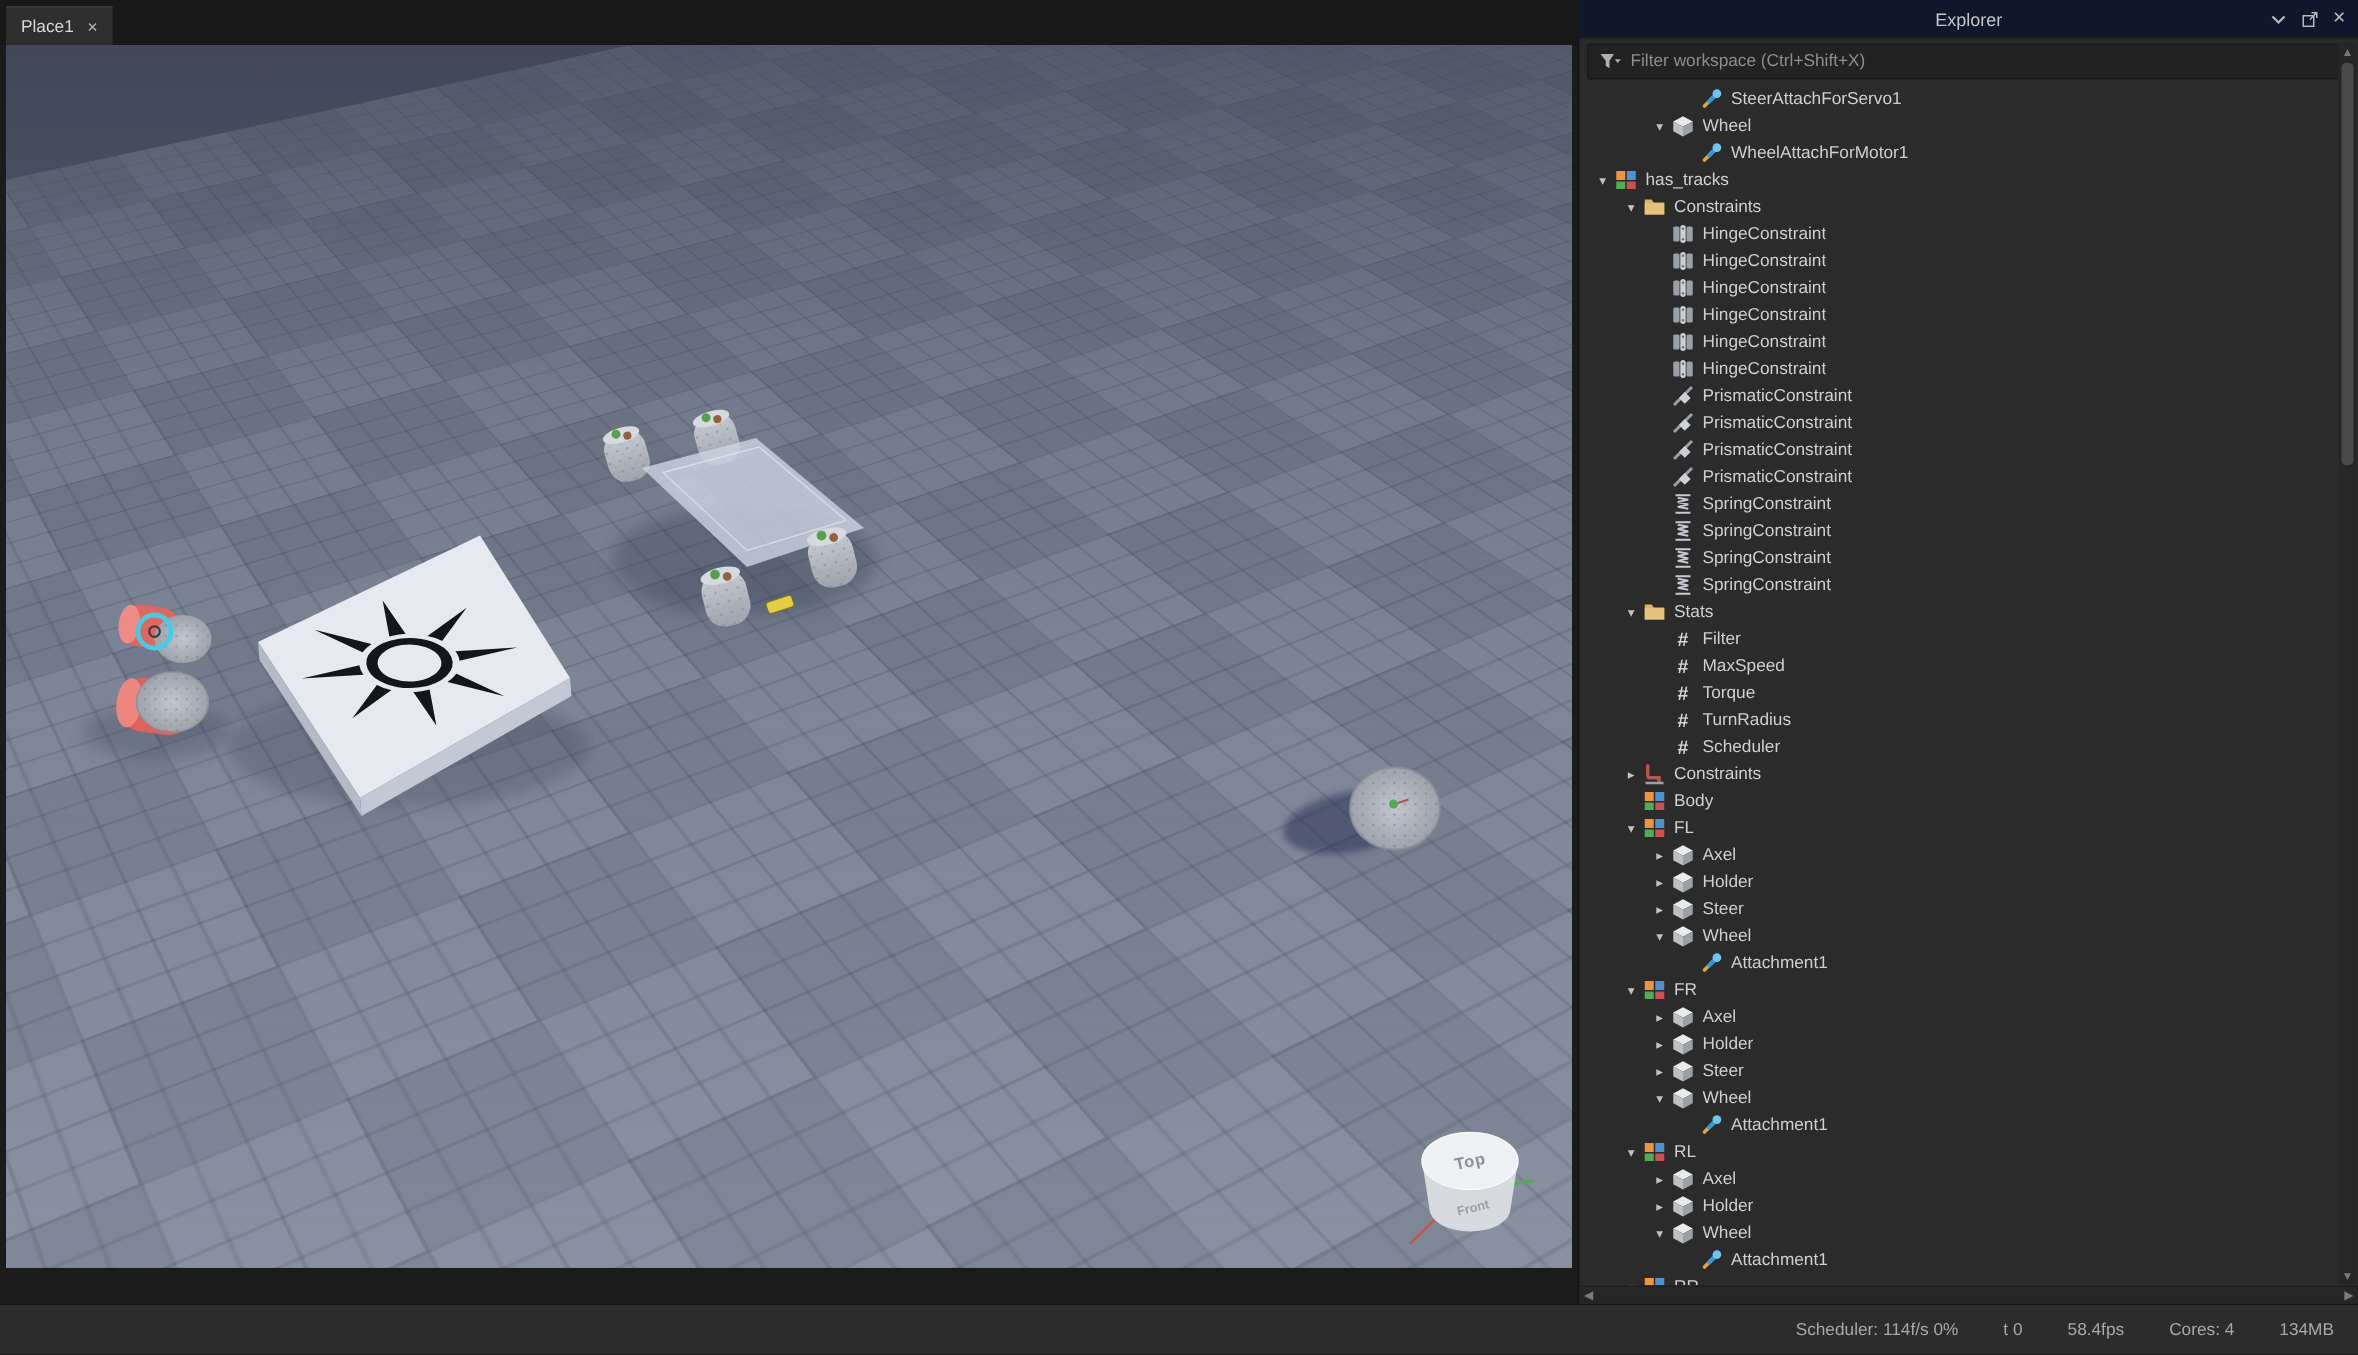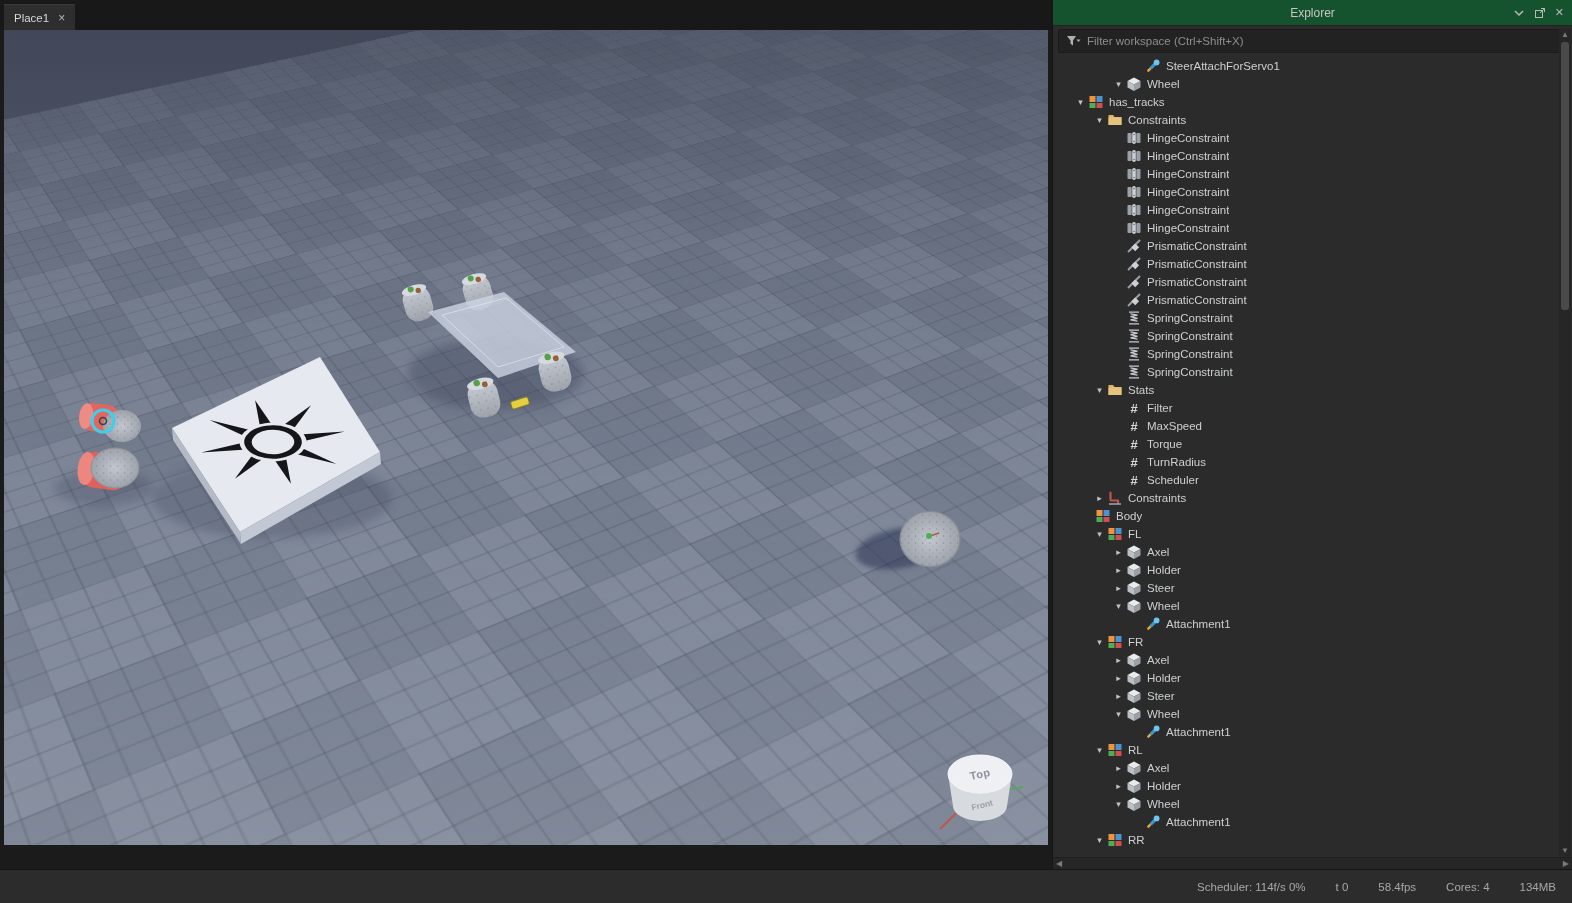--- a/index.html
+++ b/index.html
@@ -32,33 +32,33 @@
   .below-strip { flex:1; background:#1b1b1b; }
 
   .vc-top { font-weight:bold; font-size:11px; fill:#8d929c; text-anchor:middle; letter-spacing:0.5px;
     font-family:"Liberation Sans","DejaVu Sans",sans-serif; }
   .vc-front { font-weight:bold; font-size:8.5px; fill:#9aa0a8; text-anchor:middle;
     font-family:"Liberation Sans","DejaVu Sans",sans-serif; }
 
   
   .explorer { width:520px; background:#2b2b2b; border-left:1px solid #151515;
     position:relative; display:flex; flex-direction:column; }
-  .explorer-header { height:26px; background:#14532d; border-bottom:1px solid #222;
+  .explorer-header { height:26px; background:#0f172a; border-bottom:1px solid #222;
     display:flex; align-items:center; justify-content:center; position:relative; flex:none; }
   .explorer-title { color:#c6c6c6; font-size:12px; }
   .hdr-icons { position:absolute; right:8px; top:0; height:100%; display:flex; align-items:center; gap:9px; }
   .hdr-btn { color:#b8b8b8; font-size:11px; line-height:1; display:inline-flex; align-items:center; cursor:default; }
 
   .filter-row { height:24px; margin:3px 5px 2px 5px; background:#222222; border:1px solid #1a1a1a;
     border-radius:2px; display:flex; align-items:center; gap:6px; padding:0 7px; flex:none; }
   .filter-input { flex:1; background:transparent; border:none; outline:none; color:#cfcfcf;
     font-size:11.5px; font-family:"Liberation Sans","DejaVu Sans",sans-serif; }
   .filter-input::placeholder { color:#8e8e8e; }
 
-  .tree { flex:1; overflow:hidden; padding-top:2px; margin-right:14px;margin-left:12px; }
+  .tree { flex:1; overflow:hidden; padding-top:2px; margin-right:14px; }
   .tree-row { display:flex; align-items:center; height:18px; font-size:11.5px; color:#cdd0d3;
     white-space:nowrap; cursor:default; }
   .tree-arrow { width:15px; flex:none; text-align:center; font-size:9px; color:#c2c2c2; }
   .tree-icon { width:16px; height:16px; flex:none; margin-right:5px; display:inline-flex; }
   .tree-icon svg { width:16px; height:16px; }
   .tree-label { overflow:hidden; text-overflow:ellipsis; }
 
   .vscroll { position:absolute; top:28px; bottom:13px; right:1px; width:12px; background:#262626; }
   .scroll-arrow { height:12px; display:flex; align-items:center; justify-content:center;
     color:#7a7a7a; font-size:8px; }
@@ -233,20 +233,31 @@
             <span class="tree-arrow">▾</span>
             <span class="tree-icon">
               <svg viewBox="0 0 16 16">
                 <path d="M8 1.5 L14.5 5 L8 8.5 L1.5 5 Z" fill="#e8eaec"></path>
                 <path d="M1.5 5 L8 8.5 V15 L1.5 11.5 Z" fill="#bcc0c4"></path>
                 <path d="M14.5 5 L8 8.5 V15 L14.5 11.5 Z" fill="#9aa0a6"></path>
               </svg>
             </span>
             <span class="tree-label">Wheel</span>
           </div>
+          <div class="tree-row" style="padding-left: 65px;">
+            <span class="tree-arrow"></span>
+            <span class="tree-icon">
+              <svg viewBox="0 0 16 16">
+                <path d="M9.4 6.6 L3.3 12.7" stroke="#e8a33d" stroke-width="2.4" stroke-linecap="round"></path>
+                <path d="M11 5 L6.5 9.5" stroke="#2f9bd6" stroke-width="3" stroke-linecap="round"></path>
+                <circle cx="11.6" cy="4.4" r="2.9" fill="#6ec6ef"></circle>
+              </svg>
+            </span>
+            <span class="tree-label">WheelAttachForMotor1</span>
+          </div>
           <div class="tree-row" style="padding-left: 8px;">
             <span class="tree-arrow">▾</span>
             <span class="tree-icon">
               <svg viewBox="0 0 16 16">
                 <rect x="1.5" y="2" width="6" height="6" fill="#f0923e"></rect>
                 <rect x="8.5" y="2" width="6" height="6" fill="#4f92d1"></rect>
                 <rect x="1.5" y="9" width="6" height="5" fill="#4fae54"></rect>
                 <rect x="8.5" y="9" width="6" height="5" fill="#d14f4f"></rect>
               </svg>
             </span>
@@ -474,21 +485,21 @@
           <div class="tree-row" style="padding-left: 27px;">
             <span class="tree-arrow">▸</span>
             <span class="tree-icon">
               <svg viewBox="0 0 16 16">
                 <path d="M3.5 2.5 v6.5 a1.5 1.5 0 0 0 1.5 1.5 h6 v2.5" fill="none" stroke="#b8574e" stroke-width="2.2" stroke-linecap="round"></path>
                 <path d="M2 14 h12" stroke="#9aa0a8" stroke-width="1.6"></path>
               </svg>
             </span>
             <span class="tree-label">Constraints</span>
           </div>
-          <div class="tree-row" style="padding-left: 15px;">
+          <div class="tree-row" style="padding-left: 27px;">
             <span class="tree-arrow"></span>
             <span class="tree-icon">
               <svg viewBox="0 0 16 16">
                 <rect x="1.5" y="2" width="6" height="6" fill="#f0923e"></rect>
                 <rect x="8.5" y="2" width="6" height="6" fill="#4f92d1"></rect>
                 <rect x="1.5" y="9" width="6" height="5" fill="#4fae54"></rect>
                 <rect x="8.5" y="9" width="6" height="5" fill="#d14f4f"></rect>
               </svg>
             </span>
             <span class="tree-label">Body</span>

